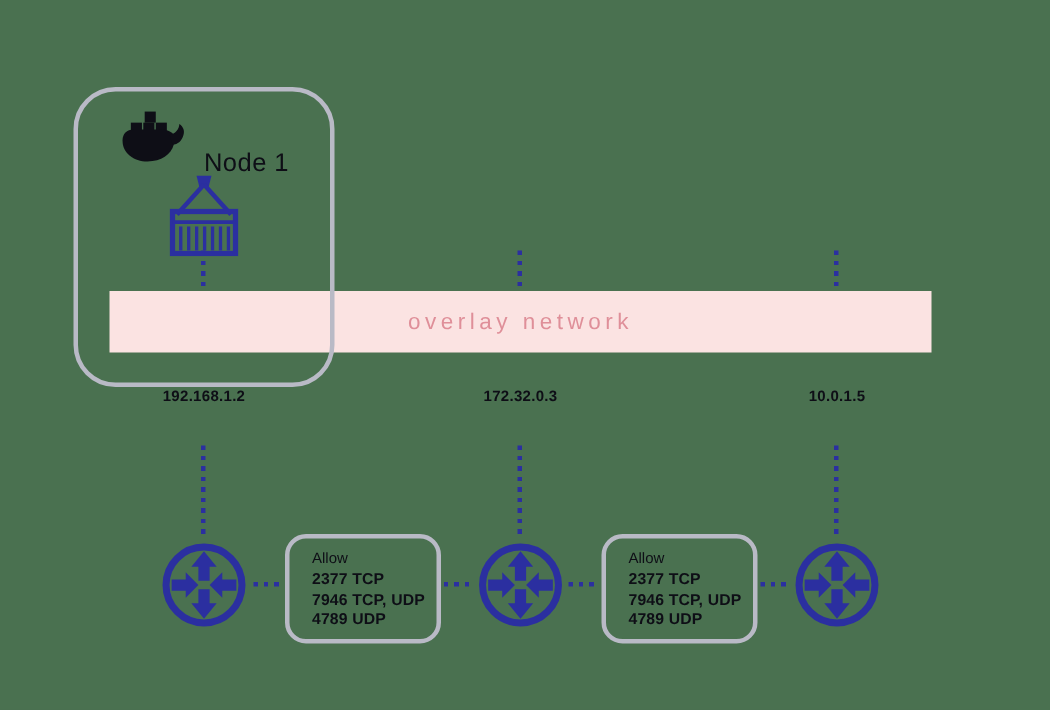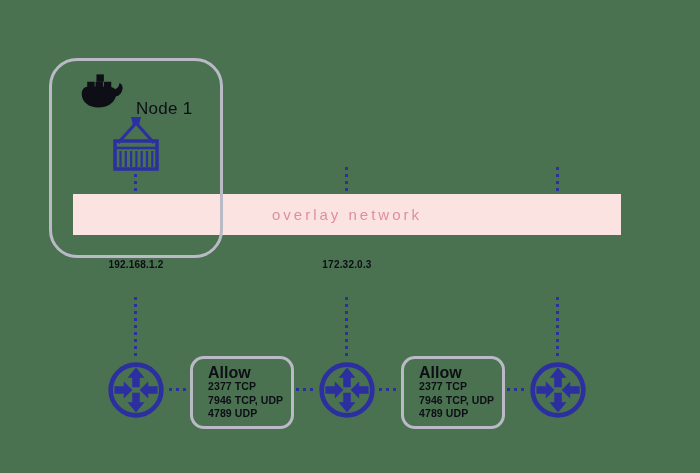--- a/index.html
+++ b/index.html
@@ -61,21 +61,21 @@
   .router.r1{left:106px}.router.r2{left:317px}.router.r3{left:528px}
 
   
   .rulebox{
     position:absolute;top:356px;width:104px;height:73px;
     border:3px solid var(--box-border,#b9bac6);border-radius:14px;
     background:transparent;box-sizing:border-box;z-index:2;
     padding:7px 0 0 15px;color:var(--ink,#0e0e16);
   }
   .rulebox.b1{left:190px}.rulebox.b2{left:401px}
-  .rule-title{font-size:16px;font-weight:700;line-height:14px;}
+  .rule-title{font-size:10px;font-weight:400;line-height:14px;}
   .rule-line{font-size:10.5px;font-weight:700;line-height:13.5px;letter-spacing:.1px;}
 
   .s1{left:169px;width:20px}.s2{left:296px;width:20px}
   .s3{left:379px;width:20px}.s4{left:507px;width:20px}
 </style>
 </head>
 <body>
 
 <svg width="0" height="0" style="position:absolute">
   <defs>
@@ -129,20 +129,21 @@
   <div class="band">
     <span>overlay network</span>
   </div>
 
   <div class="vdots top x1"></div>
   <div class="vdots top x2"></div>
   <div class="vdots top x3"></div>
 
   <div class="ip c1">192.168.1.2</div>
   <div class="ip c2">172.32.0.3</div>
+  <div class="ip c3">10.0.1.5</div>
 
   <div class="vdots mid x1"></div>
   <div class="vdots mid x2"></div>
   <div class="vdots mid x3"></div>
 
   <svg class="router r1" viewBox="0 0 64 64" fill="currentColor">
       <use href="#router-shape"></use>
     </svg>
   <svg class="router r2" viewBox="0 0 64 64" fill="currentColor">
       <use href="#router-shape"></use>

